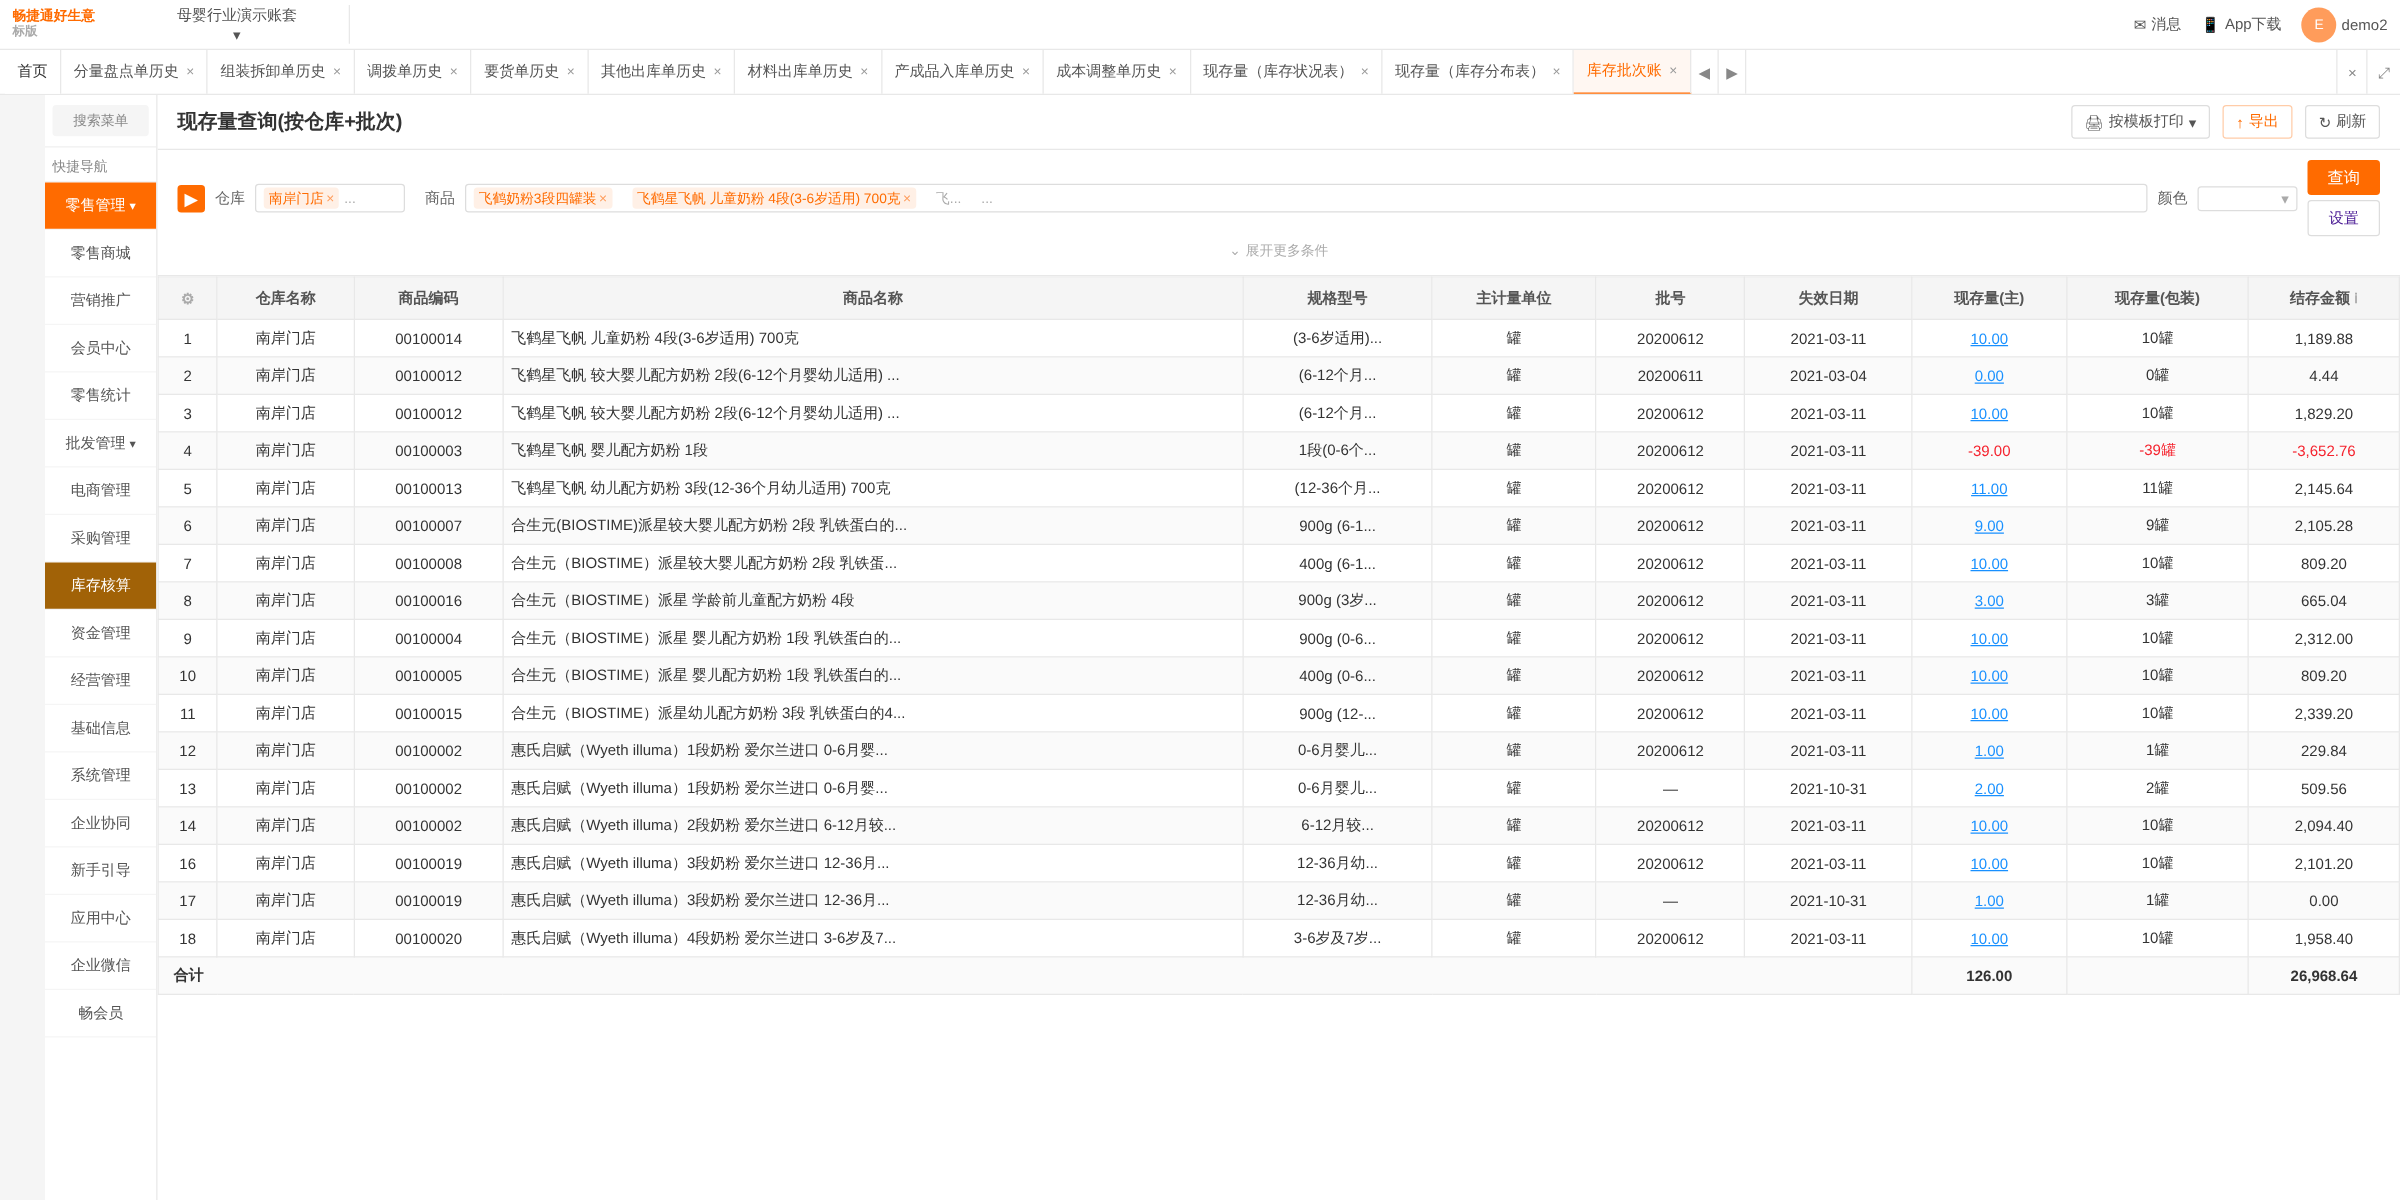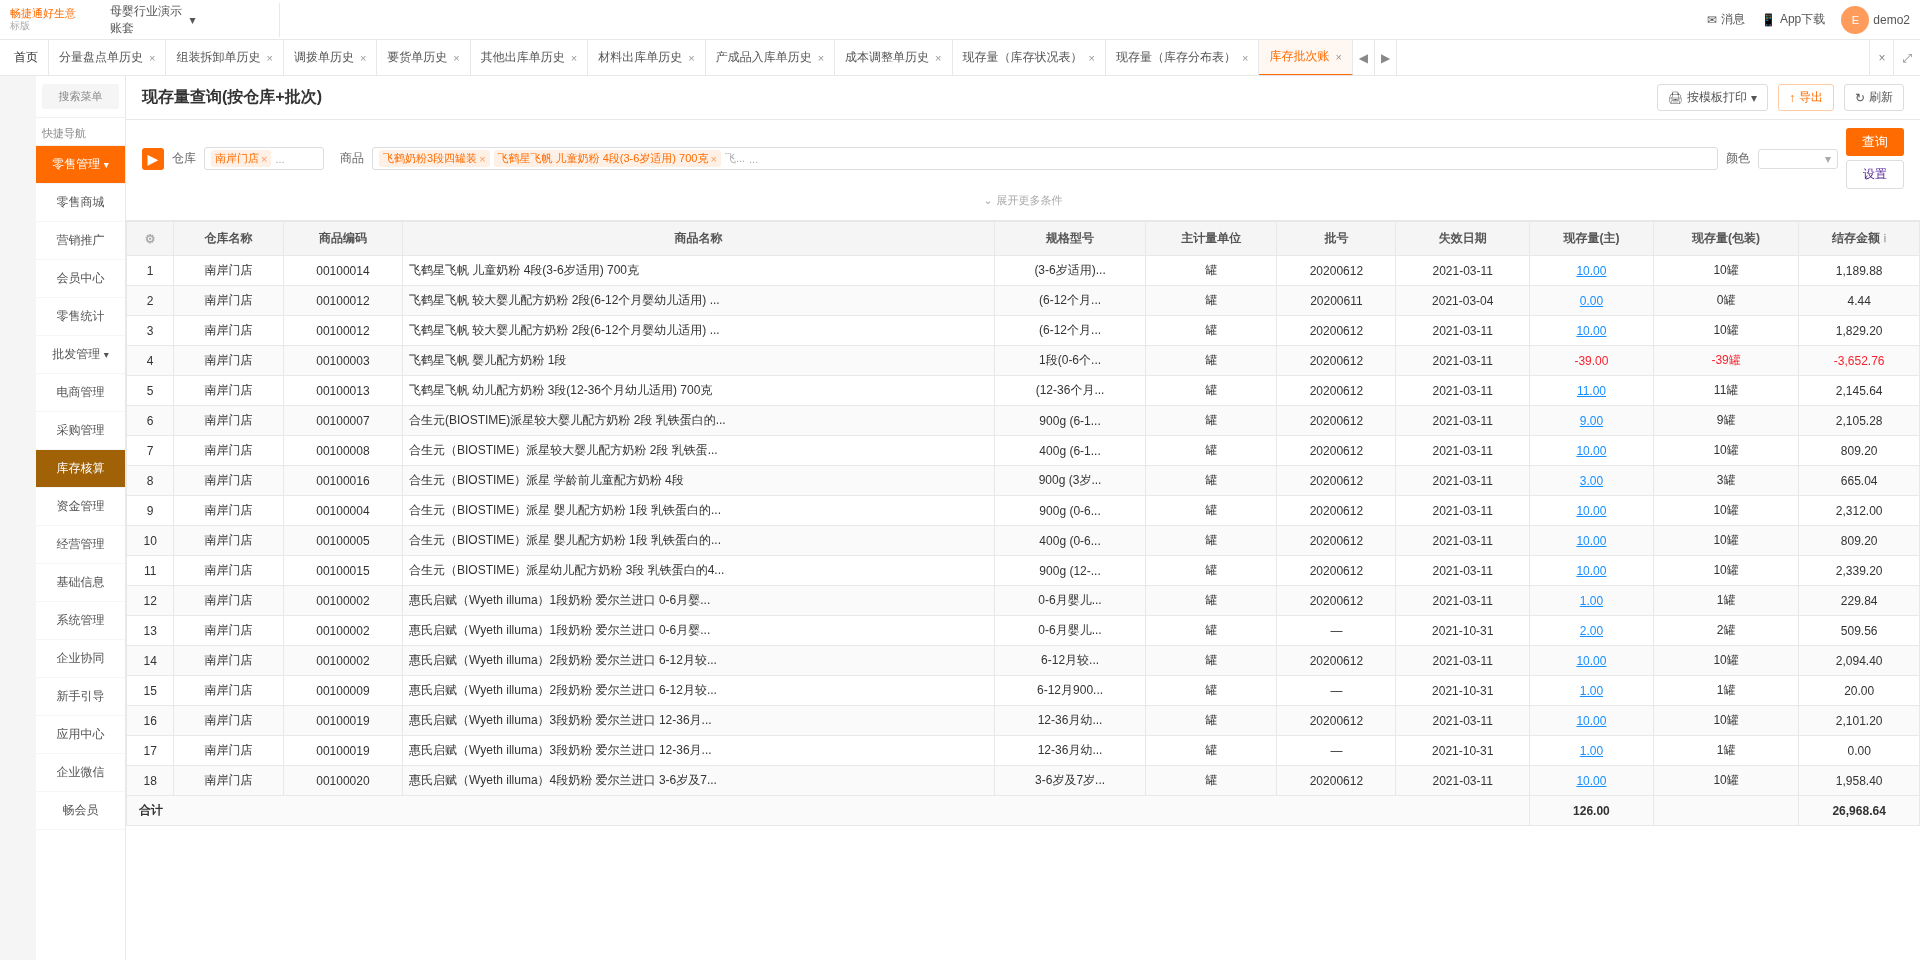--- a/index.html
+++ b/index.html
@@ -1,22 +1,22 @@
 <!DOCTYPE html>
 <html><head>
   <meta charset="utf-8">
   <style>
     * { box-sizing: border-box; margin: 0; padding: 0; }
     body { font-family: 'Microsoft YaHei', Arial, sans-serif; font-size: 12px; background: #f5f5f5; color: #333; overflow: hidden; }
 
     
     .top-bar { display: flex; align-items: center; background: #fff; height: 40px; border-bottom: 1px solid #e8e8e8; padding: 0 10px; }
     .logo-area { display: flex; align-items: center; width: 90px; }
-    .logo-text { font-size: 11px; color: #ff6b00; font-weight: normal; line-height: 1.2; }
-    .dropdown-selector { display: flex; align-items: center; padding: 0 10px; border-right: 1px solid #e8e8e8; font-size: 12px; color: #555; cursor: pointer; min-width: 180px; }
+    .logo-text { font-size: 11px; color: #ff6b00; font-weight: bold; line-height: 1.2; }
+    .dropdown-selector { display: flex; align-items: center; padding: 0 10px; border-right: 1px solid #e8e8e8; font-size: 12px; color: #555; cursor: pointer; min-width: 180px; flex-direction: column; }
     .dropdown-selector span { flex: 1; }
     .top-right { margin-left: auto; display: flex; align-items: center; gap: 16px; }
     .top-btn { display: flex; align-items: center; gap: 4px; color: #555; cursor: pointer; font-size: 12px; }
     .avatar { width: 28px; height: 28px; border-radius: 50%; background: #ff9c5b; display: flex; align-items: center; justify-content: center; color: #fff; font-size: 11px; }
 
     
     .tab-bar { display: flex; align-items: center; background: #fff; border-bottom: 1px solid #e8e8e8; height: 36px; overflow: hidden; padding-left: 4px; }
     .tab-item { display: flex; align-items: center; padding: 0 10px; height: 36px; border-right: 1px solid #e8e8e8; font-size: 12px; color: #555; cursor: pointer; white-space: nowrap; flex-shrink: 0; }
     .tab-item.home { background: #fff; color: #333; }
     .tab-item.active { background: #fff7f2; color: #ff6b00; border-bottom: 2px solid #ff6b00; }
@@ -52,21 +52,21 @@
     
     .filter-area { background: #fff; padding: 8px 16px; border-bottom: 1px solid #e8e8e8; }
     .filter-row { display: flex; align-items: center; gap: 8px; flex-wrap: wrap; }
     .filter-expand-btn { color: #ff6b00; cursor: pointer; background: #ff6b00; color: #fff; border: none; border-radius: 3px; width: 22px; height: 22px; font-size: 14px; display: flex; align-items: center; justify-content: center; }
     .filter-label { font-size: 12px; color: #666; white-space: nowrap; }
     .filter-tag-group { display: flex; align-items: center; gap: 4px; border: 1px solid #ddd; border-radius: 3px; padding: 2px 6px; background: #fff; min-width: 120px; }
     .filter-tag { background: #fff0e6; color: #ff6b00; border-radius: 3px; padding: 1px 4px; font-size: 11px; display: flex; align-items: center; gap: 2px; }
     .filter-tag .x { cursor: pointer; color: #ff9c5b; }
     .filter-more { color: #aaa; font-size: 11px; cursor: pointer; }
     .filter-separator { color: #ddd; }
-    .filter-product-group { display: flex; align-items: center; gap: 4px; border: 1px solid #ddd; border-radius: 3px; padding: 2px 6px; background: #fff; min-width: 400px; flex: 1; }
+    .filter-product-group { display: flex; align-items: center; gap: 16px; border: 1px solid #ddd; border-radius: 3px; padding: 2px 6px; background: #fff; min-width: 400px; flex: 1; }
     .filter-color-group { display: flex; align-items: center; gap: 4px; border: 1px solid #ddd; border-radius: 3px; padding: 2px 6px; background: #fff; min-width: 80px; }
     .filter-color-arrow { margin-left: auto; color: #aaa; cursor: pointer; }
     .btn-search { background: #ff6b00; color: #fff; border: none; border-radius: 3px; padding: 5px 16px; font-size: 13px; cursor: pointer; }
     .btn-setting { background: #fff; color: #4c1d95; border: 1px solid #ddd; border-radius: 3px; padding: 5px 12px; font-size: 12px; cursor: pointer; }
     .expand-more { display: flex; align-items: center; justify-content: center; padding: 4px; color: #aaa; font-size: 11px; cursor: pointer; }
     .expand-more-btn { display: flex; align-items: center; gap: 4px; color: #aaa; cursor: pointer; }
 
     
     .table-wrap { flex: 1; overflow: auto; background: #fff; }
     table { width: 100%; border-collapse: collapse; font-size: 12px; }
@@ -417,33 +417,20 @@
     <td class="td-left">惠氏启赋（Wyeth illuma）2段奶粉 爱尔兰进口 6-12月较...</td>
     <td>6-12月较...</td>
     <td>罐</td>
     <td>20200612</td>
     <td>2021-03-11</td>
     <td class="td-link">10.00</td>
     <td class="">10罐</td>
     <td class="">2,094.40</td>
   </tr>
             <tr>
-    <td>15</td>
-    <td>南岸门店</td>
-    <td>00100009</td>
-    <td class="td-left">惠氏启赋（Wyeth illuma）2段奶粉 爱尔兰进口 6-12月较...</td>
-    <td>6-12月900...</td>
-    <td>罐</td>
-    <td>—</td>
-    <td>2021-10-31</td>
-    <td class="td-link">1.00</td>
-    <td class="">1罐</td>
-    <td class="">20.00</td>
-  </tr>
-            <tr>
     <td>16</td>
     <td>南岸门店</td>
     <td>00100019</td>
     <td class="td-left">惠氏启赋（Wyeth illuma）3段奶粉 爱尔兰进口 12-36月...</td>
     <td>12-36月幼...</td>
     <td>罐</td>
     <td>20200612</td>
     <td>2021-03-11</td>
     <td class="td-link">10.00</td>
     <td class="">10罐</td>

